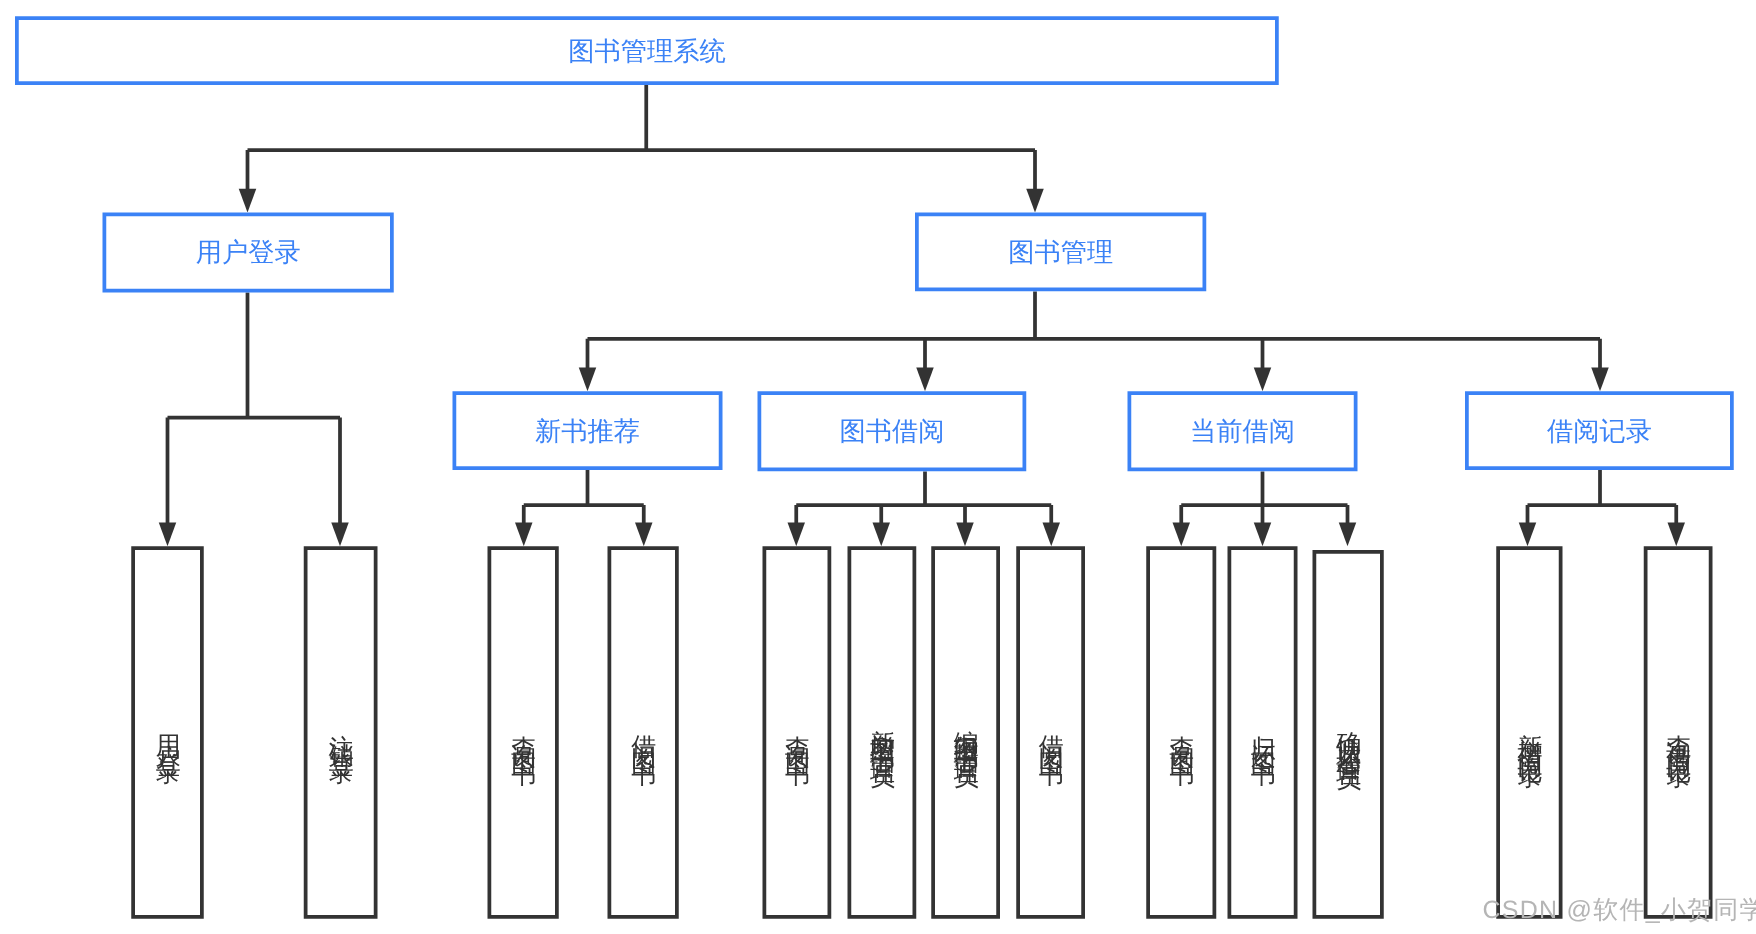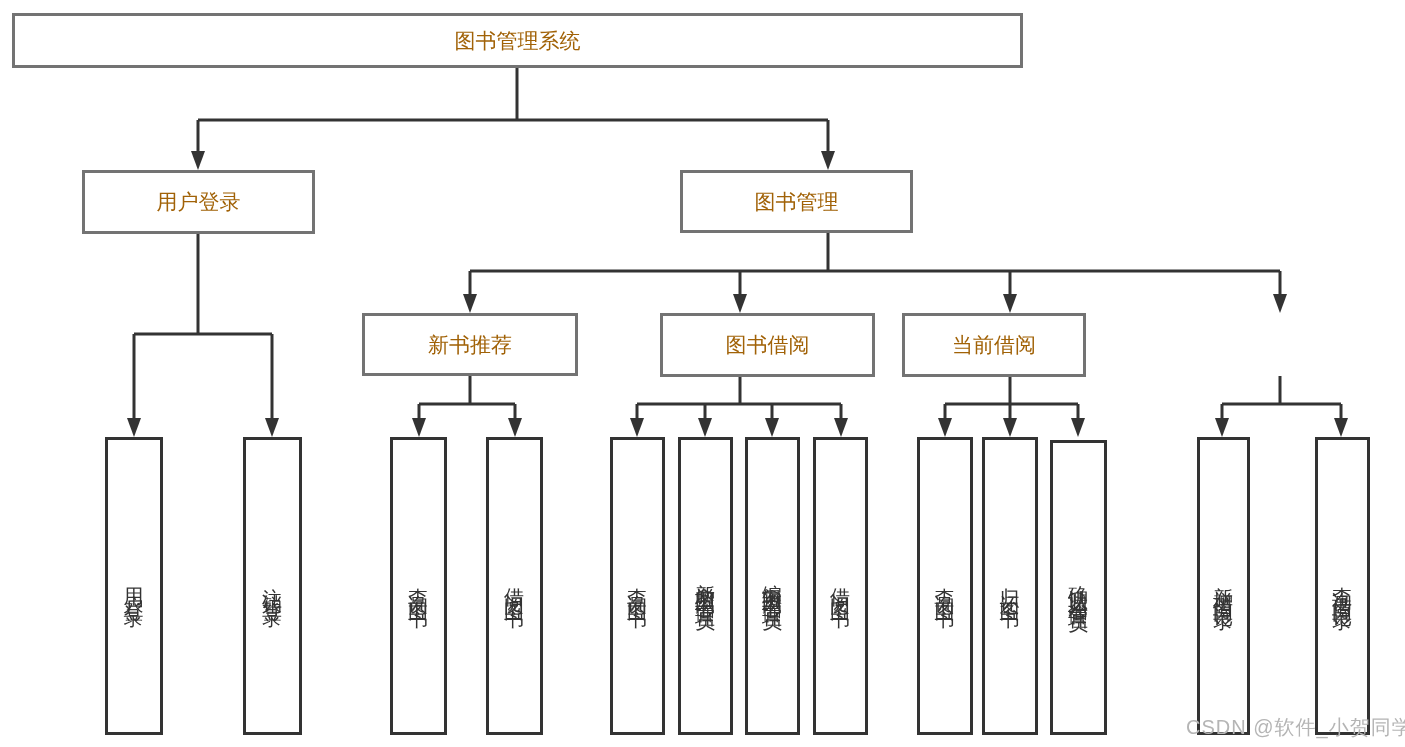--- a/index.html
+++ b/index.html
@@ -2,23 +2,23 @@
 <html><head>
 <meta charset="utf-8">
 <style>
   html,body { margin:0; padding:0; background:#ffffff; }
   .canvas {
     position:relative; width:1405px; height:747px; background:#ffffff;
     font-family:"Liberation Sans","DejaVu Sans",sans-serif; overflow:hidden;
   }
   .node {
     position:absolute; box-sizing:border-box;
-    border:3px solid #737373; background:#ffffff;
+    border:3px solid #3b82f6; background:#ffffff;
     display:flex; align-items:center; justify-content:center;
-    font-size:21px; color:#a16207; white-space:nowrap;
+    font-size:21px; color:#3b82f6; white-space:nowrap;
   }
   .vnode {
     position:absolute; box-sizing:border-box;
     border:3px solid #333333; background:#ffffff;
     display:flex; align-items:center; justify-content:center;
     writing-mode:vertical-rl; text-orientation:mixed;
     font-size:20px; letter-spacing:7px; color:#333333; line-height:1;
   }
   .connectors { position:absolute; left:0; top:0; width:1405px; height:747px; }
   .watermark {
@@ -94,25 +94,26 @@
       <polygon points="1003,418 1017,418 1010,437"></polygon>
       <polygon points="1071,418 1085,418 1078,437"></polygon>
       <polygon points="1215,418 1229,418 1222,437"></polygon>
       <polygon points="1334,418 1348,418 1341,437"></polygon>
     </g>
   </svg>
 
   <div class="node" style="left:12px; top:13px; width:1011px; height:55px;">图书管理系统</div>
 
   <div class="node" style="left:82px; top:170px; width:233px; height:64px;">用户登录</div>
-  <div class="node" style="left:680px; top:170px; width:233px; height:63px;text-align:right;">图书管理</div>
+  <div class="node" style="left:732px; top:170px; width:233px; height:63px;text-align:right;">图书管理</div>
 
   <div class="node" style="left:362px; top:313px; width:216px; height:63px;text-align:right;">新书推荐</div>
-  <div class="node" style="left:660px; top:313px; width:215px; height:64px;">图书借阅</div>
+  <div class="node" style="left:606px; top:313px; width:215px; height:64px;">图书借阅</div>
   <div class="node" style="left:902px; top:313px; width:184px; height:64px;">当前借阅</div>
+  <div class="node" style="left:1172px; top:313px; width:215px; height:63px;">借阅记录</div>
 
   <div class="vnode" style="left:105px; top:437px; width:58px; height:298px;">用户登录</div>
   <div class="vnode" style="left:243px; top:437px; width:59px; height:298px;">注销登录</div>
 
   <div class="vnode" style="left:390px; top:437px; width:57px; height:298px;">查询图书</div>
   <div class="vnode" style="left:486px; top:437px; width:57px; height:298px;">借阅图书</div>
 
   <div class="vnode" style="left:610px; top:437px; width:55px; height:298px;">查询图书</div>
   <div class="vnode" style="left:678px; top:437px; width:55px; height:298px; letter-spacing:4px;">新增图书（管理员）</div>
   <div class="vnode" style="left:745px; top:437px; width:55px; height:298px; letter-spacing:4px;">编辑图书（管理员）</div>

